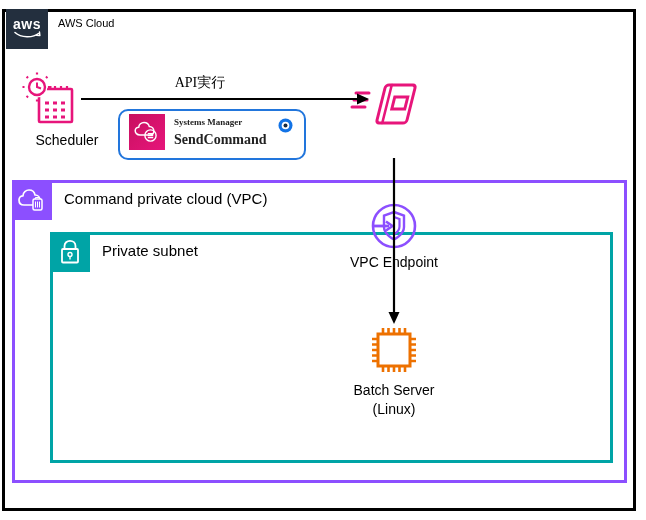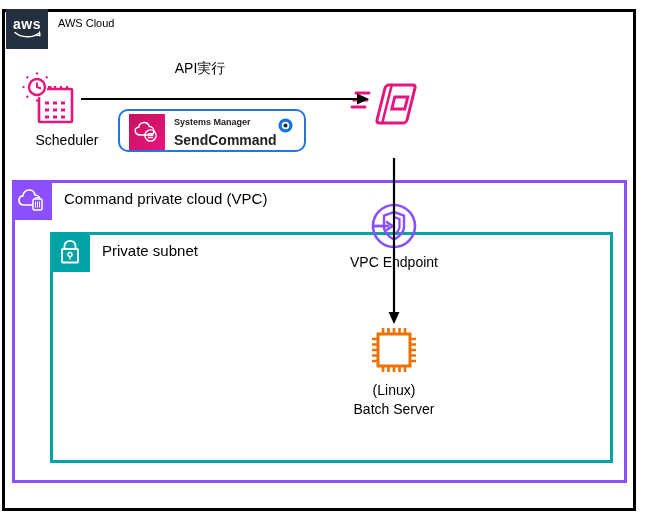--- a/index.html
+++ b/index.html
@@ -30,22 +30,22 @@
 
   
   .icon-layer { position:absolute; z-index:3; }
   .endpoint-layer { position:absolute; z-index:2; }
   .arrow-overlay { position:absolute; left:0; top:0; width:646px; height:520px;
                    z-index:4; pointer-events:none; }
   .node-label { position:absolute; z-index:5; font-size:14px; text-align:center; }
   .edge-label { position:absolute; z-index:5; font-size:14px; text-align:center; }
 
   
-  .ssm-badge { position:absolute; left:118px; top:109px; width:188px; height:43px;
-               background:#fff; border:2px solid #2276DC; border-radius:10px; z-index:5; }
+  .ssm-badge { position:absolute; left:118px; top:109px; width:188px; height:51px;
+               background:#fff; border:2px solid #2276DC; border-radius:10px; z-index:5;font-family:Liberation Serif, serif; }
   .ssm-icon { position:absolute; left:9px; top:3px; width:36px; height:36px;
               background:linear-gradient(135deg,#c7105f,#e7157b);
               display:flex; align-items:center; justify-content:center; }
   .ssm-service { position:absolute; left:54px; top:6px; font-size:9px; font-weight:bold; color:#222; }
   .ssm-action  { position:absolute; left:54px; top:21px; font-size:14px; font-weight:bold; color:#222; }
   .ssm-target  { position:absolute; right:11px; top:7px; width:15px; height:15px; }
 </style>
 </head>
 <body>
 
@@ -132,31 +132,31 @@
       <rect x="10" y="10" width="32" height="32"></rect>
       <g stroke-width="2.6">
         <path d="M15 10 V4 M20.5 10 V4 M26 10 V4 M31.5 10 V4 M37 10 V4"></path>
         <path d="M15 48 V42 M20.5 48 V42 M26 48 V42 M31.5 48 V42 M37 48 V42"></path>
         <path d="M10 15 H4 M10 20.5 H4 M10 26 H4 M10 31.5 H4 M10 37 H4"></path>
         <path d="M42 15 H48 M42 20.5 H48 M42 26 H48 M42 31.5 H48 M42 37 H48"></path>
       </g>
     </g>
   </svg>
   <div class="node-label" style="left:334px; top:381px; width:120px; line-height:19px;">
+    <div>Batch Server</div>
     <div>(Linux)</div>
-    <div>Batch Server</div>
   </div>
 
   <svg class="arrow-overlay" viewBox="0 0 646 520">
     <line x1="81" y1="99" x2="357" y2="99" stroke="#000" stroke-width="2.2"></line>
     <polygon points="369,99 357,93.5 357,104.5" fill="#000"></polygon>
     <line x1="394" y1="158" x2="394" y2="313" stroke="#000" stroke-width="2.2"></line>
     <polygon points="394,324 388.5,312 399.5,312" fill="#000"></polygon>
   </svg>
-  <div class="edge-label" style="left:150px; top:60px; width:100px;">API実行</div>
+  <div class="edge-label" style="left:150px; top:74px; width:100px;font-family:Liberation Serif, serif;">API実行</div>
 
   <div class="ssm-badge">
     <div class="ssm-icon">
       <svg width="26" height="22" viewBox="0 0 26 22">
         <path d="M6 14 C 2.8 14, 1.2 11.8, 1.2 9.8 C 1.2 7.6, 3 6.2, 4.8 6.2 C 4.8 3.4, 7.4 1.4, 10 1.4 C 12.6 1.4, 14.8 3, 15.3 5.6 C 18 5.6, 19.8 7.6, 19.8 10 C 19.8 12.2, 18.3 14, 16 14 Z" fill="none" stroke="#fff" stroke-width="1.5" stroke-linejoin="round"></path>
         <circle cx="16.5" cy="14.5" r="5.6" fill="none" stroke="#fff" stroke-width="1.4"></circle>
         <path d="M13.8 12.6 H19.2 M13.8 14.6 H19.2 M13.8 16.6 H19.2" stroke="#fff" stroke-width="1.1"></path>
       </svg>
     </div>
     <div class="ssm-service">Systems Manager</div>

